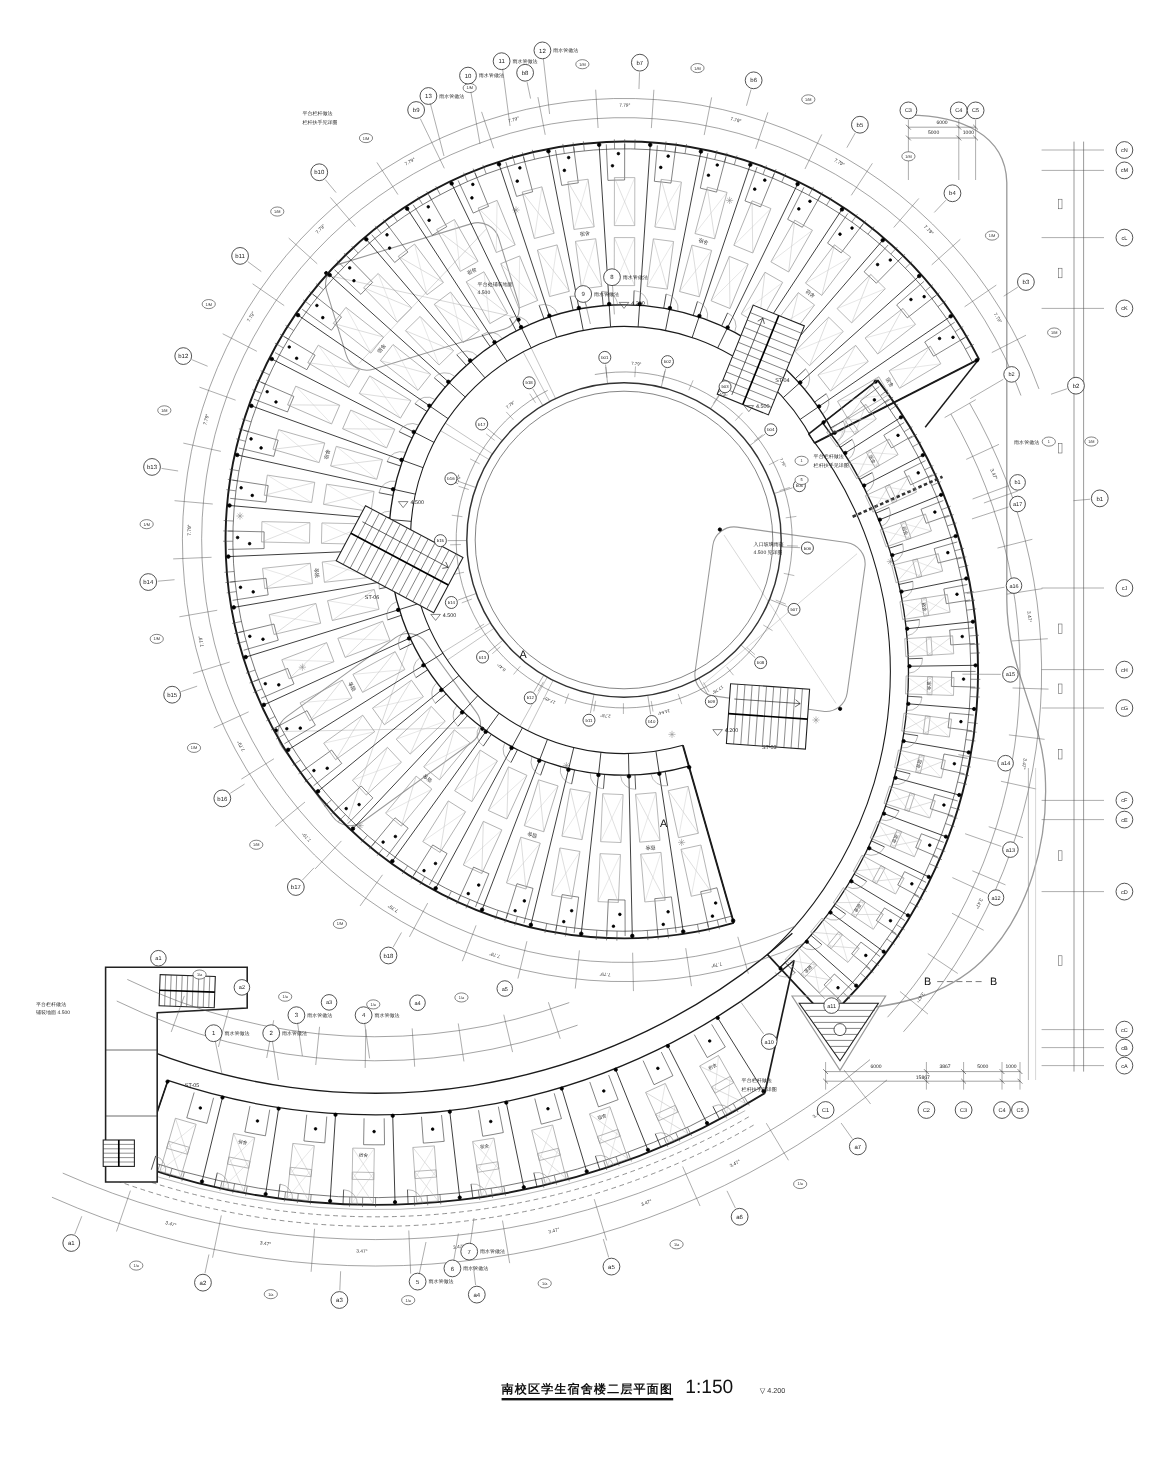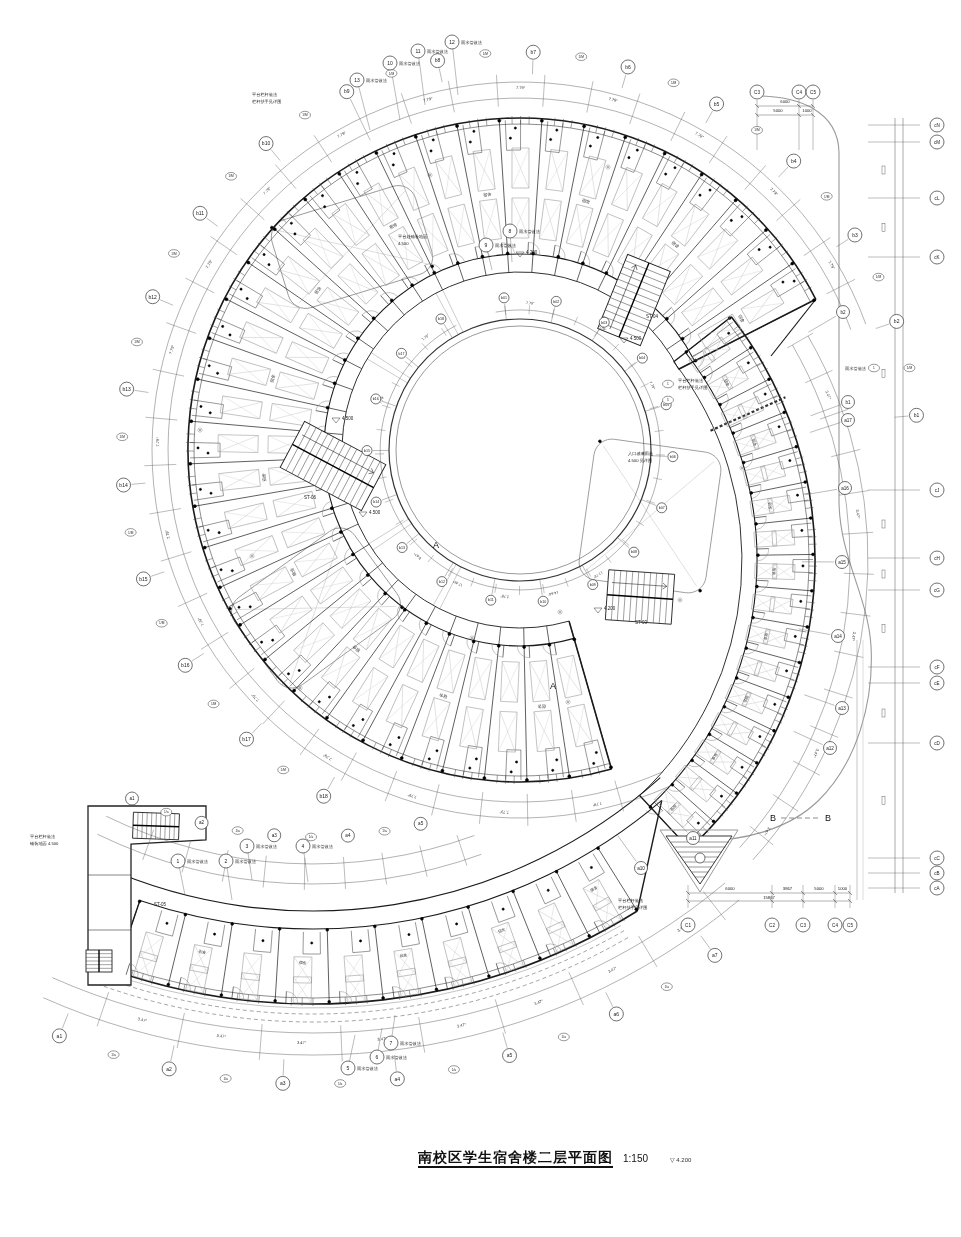--- a/index.html
+++ b/index.html
@@ -1,21 +1,21 @@
 <!DOCTYPE html>
 <html><head>
 <meta charset="utf-8">
 <style>
   html,body{margin:0;padding:0;background:#fff;}
   .stage{position:relative;width:961px;height:1237px;background:#fff;overflow:hidden;
          font-family:"Liberation Sans","DejaVu Sans",sans-serif;}
   svg{position:absolute;left:0;top:0;}
   .titleblock{position:absolute;left:418px;top:1148px;white-space:nowrap;}
-  .tt{font-size:14px;font-weight:bold;color:#111;border-bottom:2px solid #111;padding-bottom:1px;letter-spacing:1px;}
-  .sc{font-size:10px;color:#111;margin-left:10px;}
+  .tt{font-size:10px;font-weight:bold;color:#111;border-bottom:2px solid #111;padding-bottom:1px;letter-spacing:1px;}
+  .sc{font-size:16px;color:#111;margin-left:10px;}
   .stamp{font-size:6px;color:#333;margin-left:22px;}
   .stamp::before{content:"▽ ";font-size:6px;}
   text{font-family:"Liberation Sans","DejaVu Sans",sans-serif;}
 </style>
 </head>
 <body>
 
 <div class="stage">
   <svg id="plan" width="961" height="1237" viewBox="0 0 961 1237">
       <g>

